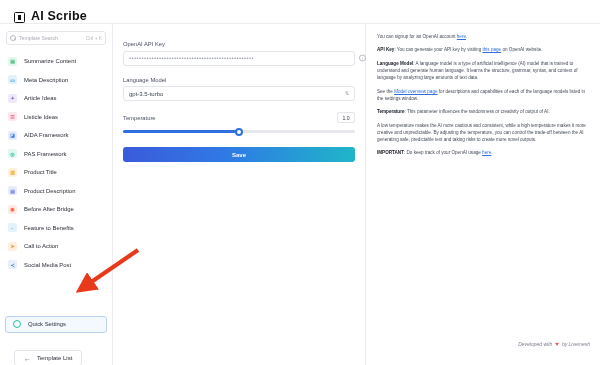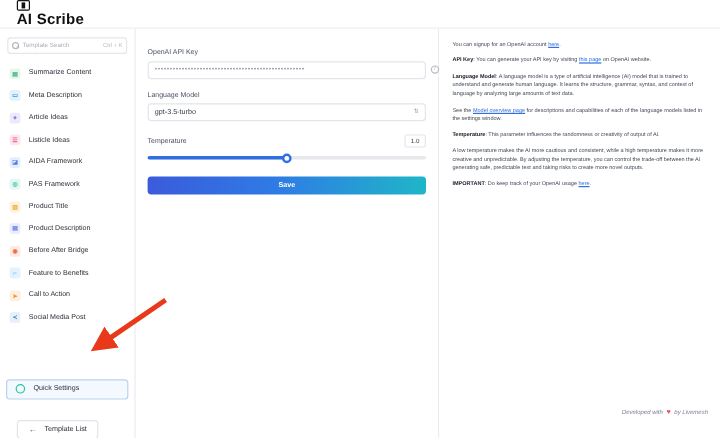--- a/index.html
+++ b/index.html
@@ -7,24 +7,23 @@
     width: 600px; height: 365px;
     background: #ffffff;
     font-family: "Liberation Sans", sans-serif;
     overflow: hidden;
   }
   .app { position: relative; width: 600px; height: 365px; background: #fff; }
 
   
   .header {
     height: 23px;
-    display: flex; align-items: flex-start;
+    display: flex; align-items: flex-end;
     padding-left: 14px;
     background: #fff;
-    flex-direction: column;
   }
   .app-icon {
     width: 11px; height: 11px;
     border: 1.3px solid #111;
     border-radius: 1.5px;
     display: flex; align-items: center; justify-content: center;
     margin-right: 6px;
   }
   .app-icon i { width: 3px; height: 5px; background: #111; display: block; }
   .app-title { font-size: 12.5px; font-weight: bold; color: #101010; letter-spacing: .2px; }

